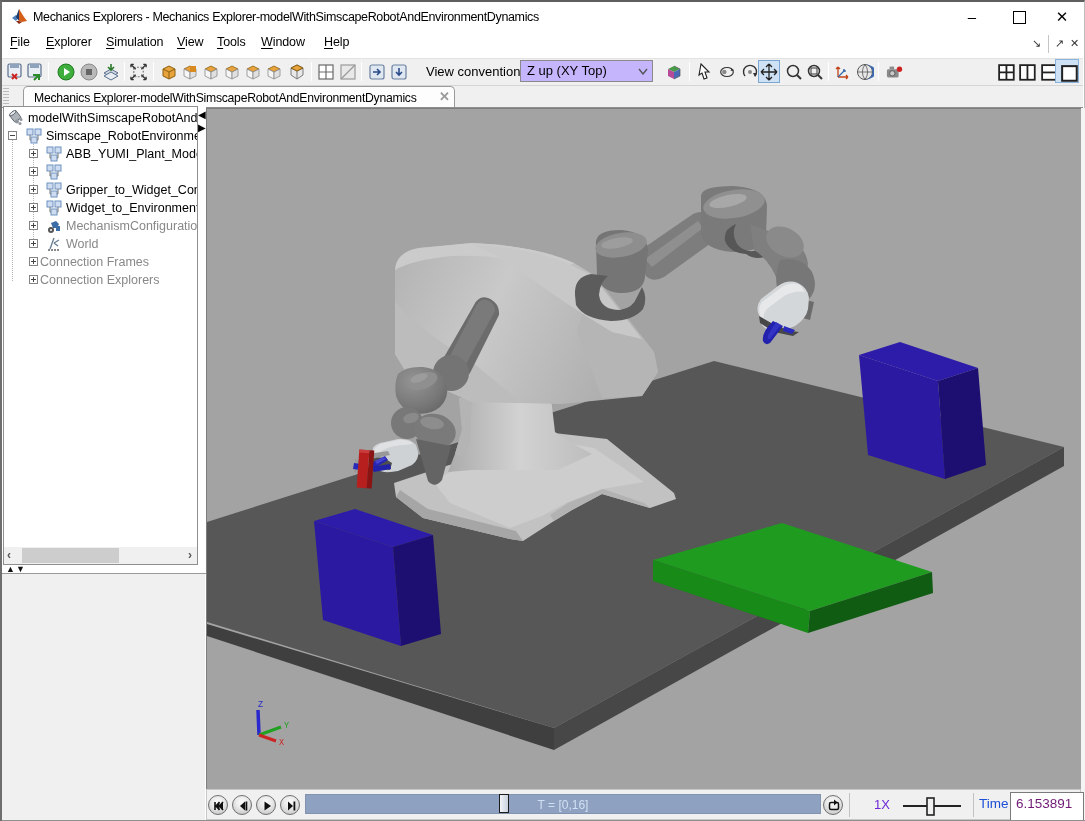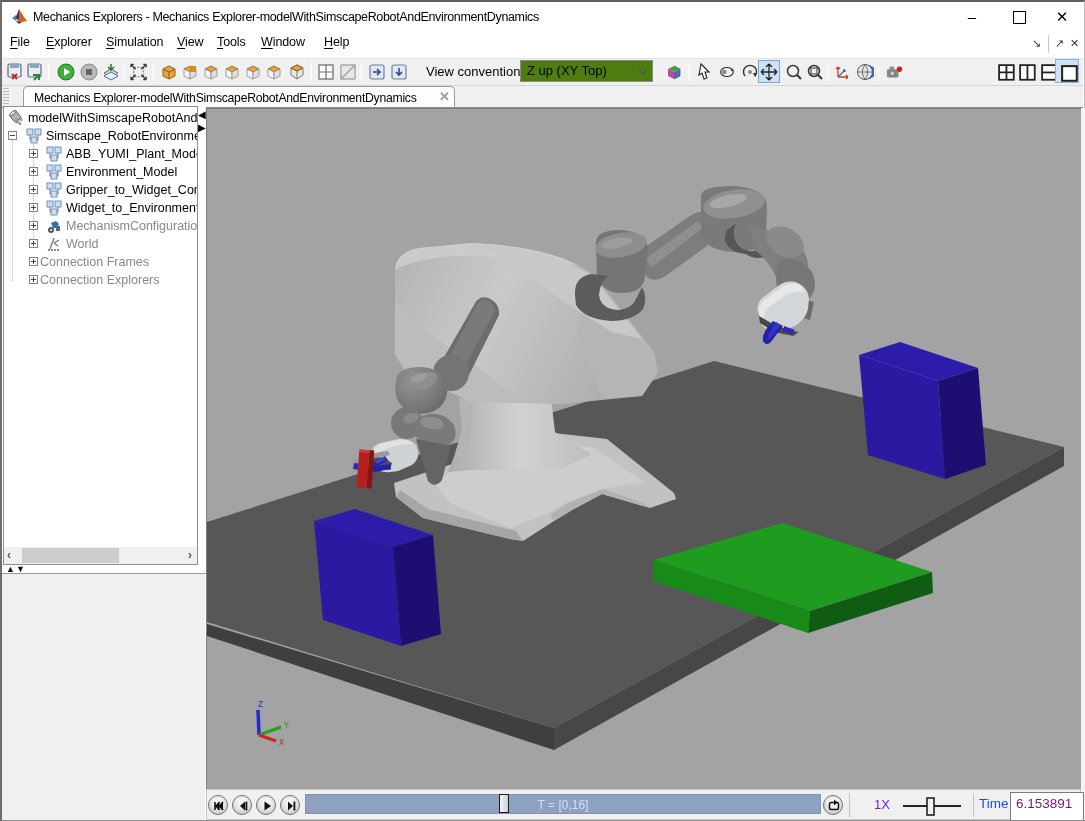--- a/index.html
+++ b/index.html
@@ -181,21 +181,21 @@
     <div class="tbsep" style="left:359px"></div>
     <svg class="tbico" style="left:366px" width="18" height="18" viewBox="0 0 18 18">
       <rect x="2" y="2" width="14" height="14" rx="2" fill="#dfe7f0" stroke="#6a80a0" stroke-width="1.2"></rect>
       <path d="M5,9 L12,9 M9,6 L12,9 L9,12" stroke="#2a4a8a" stroke-width="1.6" fill="none"></path>
     </svg>
     <svg class="tbico" style="left:388px" width="18" height="18" viewBox="0 0 18 18">
       <rect x="2" y="2" width="14" height="14" rx="2" fill="#dfe7f0" stroke="#6a80a0" stroke-width="1.2"></rect>
       <path d="M9,5 L9,12 M6,9 L9,12 L12,9" stroke="#2a4a8a" stroke-width="1.6" fill="none"></path>
     </svg>
     <div class="abs" style="left:424px;top:6px;font-size:13px;color:#000">View convention:</div>
-    <div class="abs" style="left:518px;top:2px;width:133px;height:22px;background:#4d7c0f;border:1px solid #8a8a8a;font-size:13px;line-height:20px;padding-left:6px">Z up (XY Top)
+    <div class="abs" style="left:518px;top:2px;width:133px;height:22px;background:#c4b5fd;border:1px solid #8a8a8a;font-size:13px;line-height:20px;padding-left:6px">Z up (XY Top)
       <svg style="position:absolute;right:4px;top:7px" width="10" height="7" viewBox="0 0 10 7">
           <path d="M1,1 L5,6 L9,1" stroke="#555" stroke-width="1.4" fill="none"></path>
         </svg>
     </div>
     <svg class="tbico" style="left:663px" width="18" height="18" viewBox="0 0 18 18">
       <path d="M3,6 L9,3 L15,6 L9,9 Z" fill="#4a9a4a"></path>
       <path d="M3,6 L9,9 L9,16 L3,13 Z" fill="#b84a9a"></path>
       <path d="M15,6 L9,9 L9,16 L15,13 Z" fill="#4a6ab8"></path>
       <path d="M9,3 L15,6 L15,13 L9,16" fill="none" stroke="#555" stroke-width="0.7"></path>
     </svg>
@@ -274,21 +274,20 @@
           <rect x="3" y="2" width="8" height="9" rx="1" fill="#aeb3ba" stroke="#585e66" stroke-width="0.9"></rect>
       <ellipse cx="7" cy="2.4" rx="4" ry="1.5" fill="#e3e6ea" stroke="#585e66" stroke-width="0.9"></ellipse>
         </g>
       <circle cx="9" cy="11.5" r="2" fill="#8f959d"></circle>
         <circle cx="13" cy="9.5" r="1.5" fill="#8f959d"></circle>
         <circle cx="12" cy="13.5" r="1.5" fill="#8f959d"></circle>
     </svg>
     <div class="trow" style="left:24px;top:2px;line-height:18px">modelWithSimscapeRobotAndEnvi</div>
     <div class="trow" style="left:42px;top:20px;line-height:18px">Simscape_RobotEnvironment</div>
     <div class="trow" style="left:62px;top:38px;line-height:18px">ABB_YUMI_Plant_Model</div>
-    <div class="trow" style="left:62px;top:56px;line-height:18px">Environment_Model</div>
     <div class="trow" style="left:62px;top:74px;line-height:18px">Gripper_to_Widget_Contact</div>
     <div class="trow" style="left:62px;top:92px;line-height:18px">Widget_to_Environment_C</div>
     <div class="trow gray" style="left:62px;top:110px;line-height:18px">MechanismConfiguration</div>
     <div class="trow gray" style="left:62px;top:128px;line-height:18px">World</div>
     <div class="trow gray" style="left:36px;top:146px;line-height:18px">Connection Frames</div>
     <div class="trow gray" style="left:36px;top:164px;line-height:18px">Connection Explorers</div>
     <div class="dotline" style="left:8px;top:24px;height:150px"></div>
     <div class="dotline" style="left:29px;top:34px;height:106px"></div>
     <div class="exp minus" style="left:4px;top:24px"></div>
     <div class="exp plus" style="left:25px;top:42px"></div>

